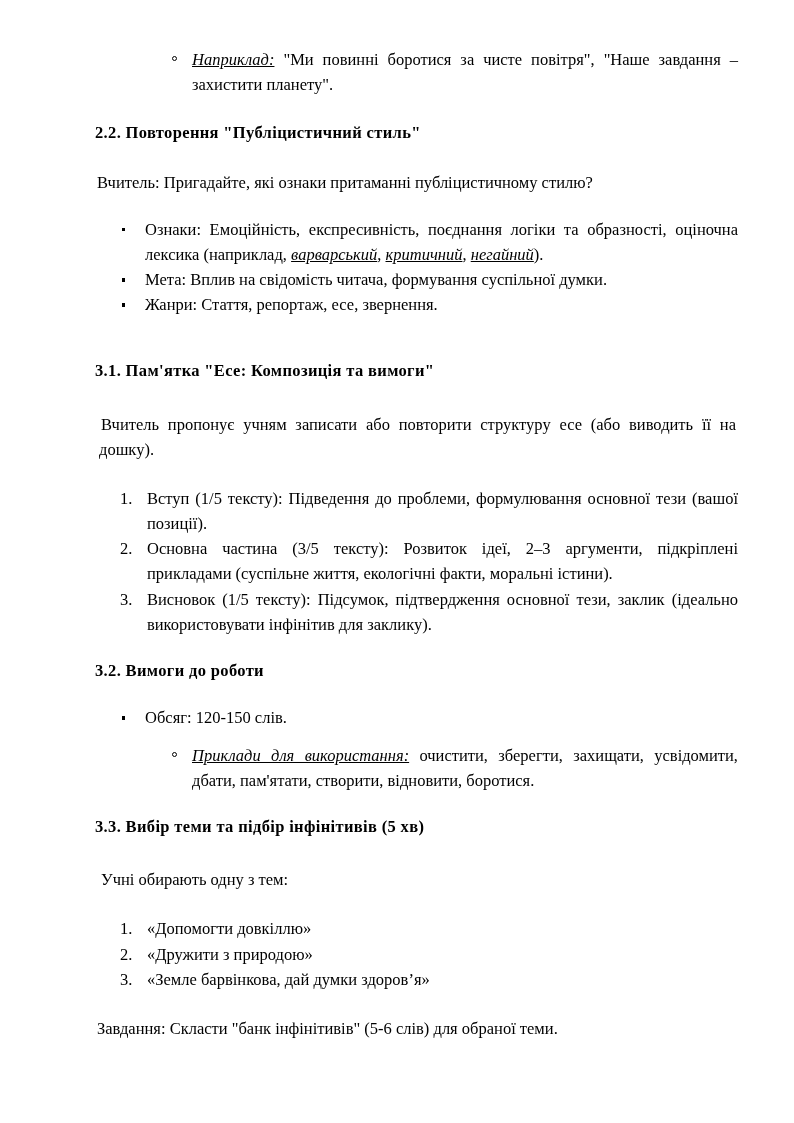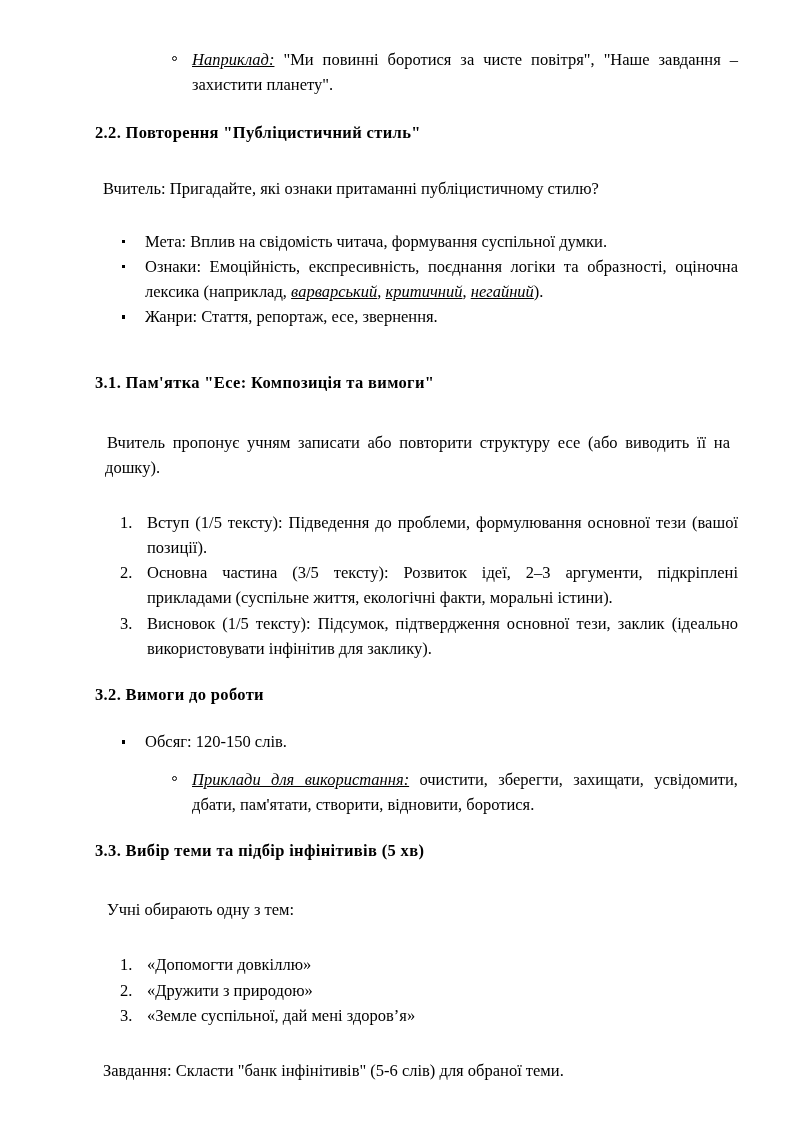--- a/index.html
+++ b/index.html
@@ -22,21 +22,21 @@
     box-sizing: border-box;
     padding: 47px 56px 0 95px;
     background: #ffffff;
   }
   .content {
     width: 643px;
   }
 
   
   p.body {
-    margin: 8px;
+    margin: 2px;
     font-size: 16.5px;
     line-height: 1.52;
     text-align: justify;
     text-justify: inter-word;
   }
   p.body.indent {
     text-indent: 2px;
     padding-left: 2px;
   }
   h3.heading {
@@ -137,25 +137,25 @@
 
     <div class="sp-22"></div>
 
     <p class="body"><b>Вчитель:</b><span> Пригадайте, які ознаки притаманні публіцистичному стилю?</span></p>
 
     <div class="sp-20"></div>
 
     <ul class="bullets">
       <li class="bullet-item">
         <span class="marker-disc"></span>
+        <b>Ознаки:</b><span> Емоційність, експресивність, поєднання логіки та образності, оціночна лексика (наприклад, </span><i>варварський</i><span>, </span><i>критичний</i><span>, </span><i>негайний</i><span>).</span>
+      </li>
+      <li class="bullet-item">
+        <span class="marker-disc"></span>
         <b>Мета:</b><span> Вплив на свідомість читача, формування суспільної думки.</span>
-      </li>
-      <li class="bullet-item">
-        <span class="marker-disc"></span>
-        <b>Ознаки:</b><span> Емоційність, експресивність, поєднання логіки та образності, оціночна лексика (наприклад, </span><i>варварський</i><span>, </span><i>критичний</i><span>, </span><i>негайний</i><span>).</span>
       </li>
       <li class="bullet-item">
         <span class="marker-disc"></span>
         <b>Жанри:</b><span> Стаття, репортаж, </span><b>есе</b><span>, звернення.</span>
       </li>
     </ul>
 
     <div class="sp-20"></div>
 
 
@@ -220,21 +220,21 @@
       <li class="num-item">
         <span class="marker-num">1.</span>
         <span>«Допомогти довкіллю»</span>
       </li>
       <li class="num-item">
         <span class="marker-num">2.</span>
         <span>«Дружити з природою»</span>
       </li>
       <li class="num-item">
         <span class="marker-num">3.</span>
-        <span>«Земле суспільної, дай мені здоров’я»</span>
+        <span>«Земле барвінкова, дай думки здоров’я»</span>
       </li>
     </ol>
 
     <div class="sp-22"></div>
 
     <p class="body"><b>Завдання:</b><span> Скласти "банк інфінітивів" (5-6 слів) для обраної теми.</span></p>
 
   </div>
 </div>
 

